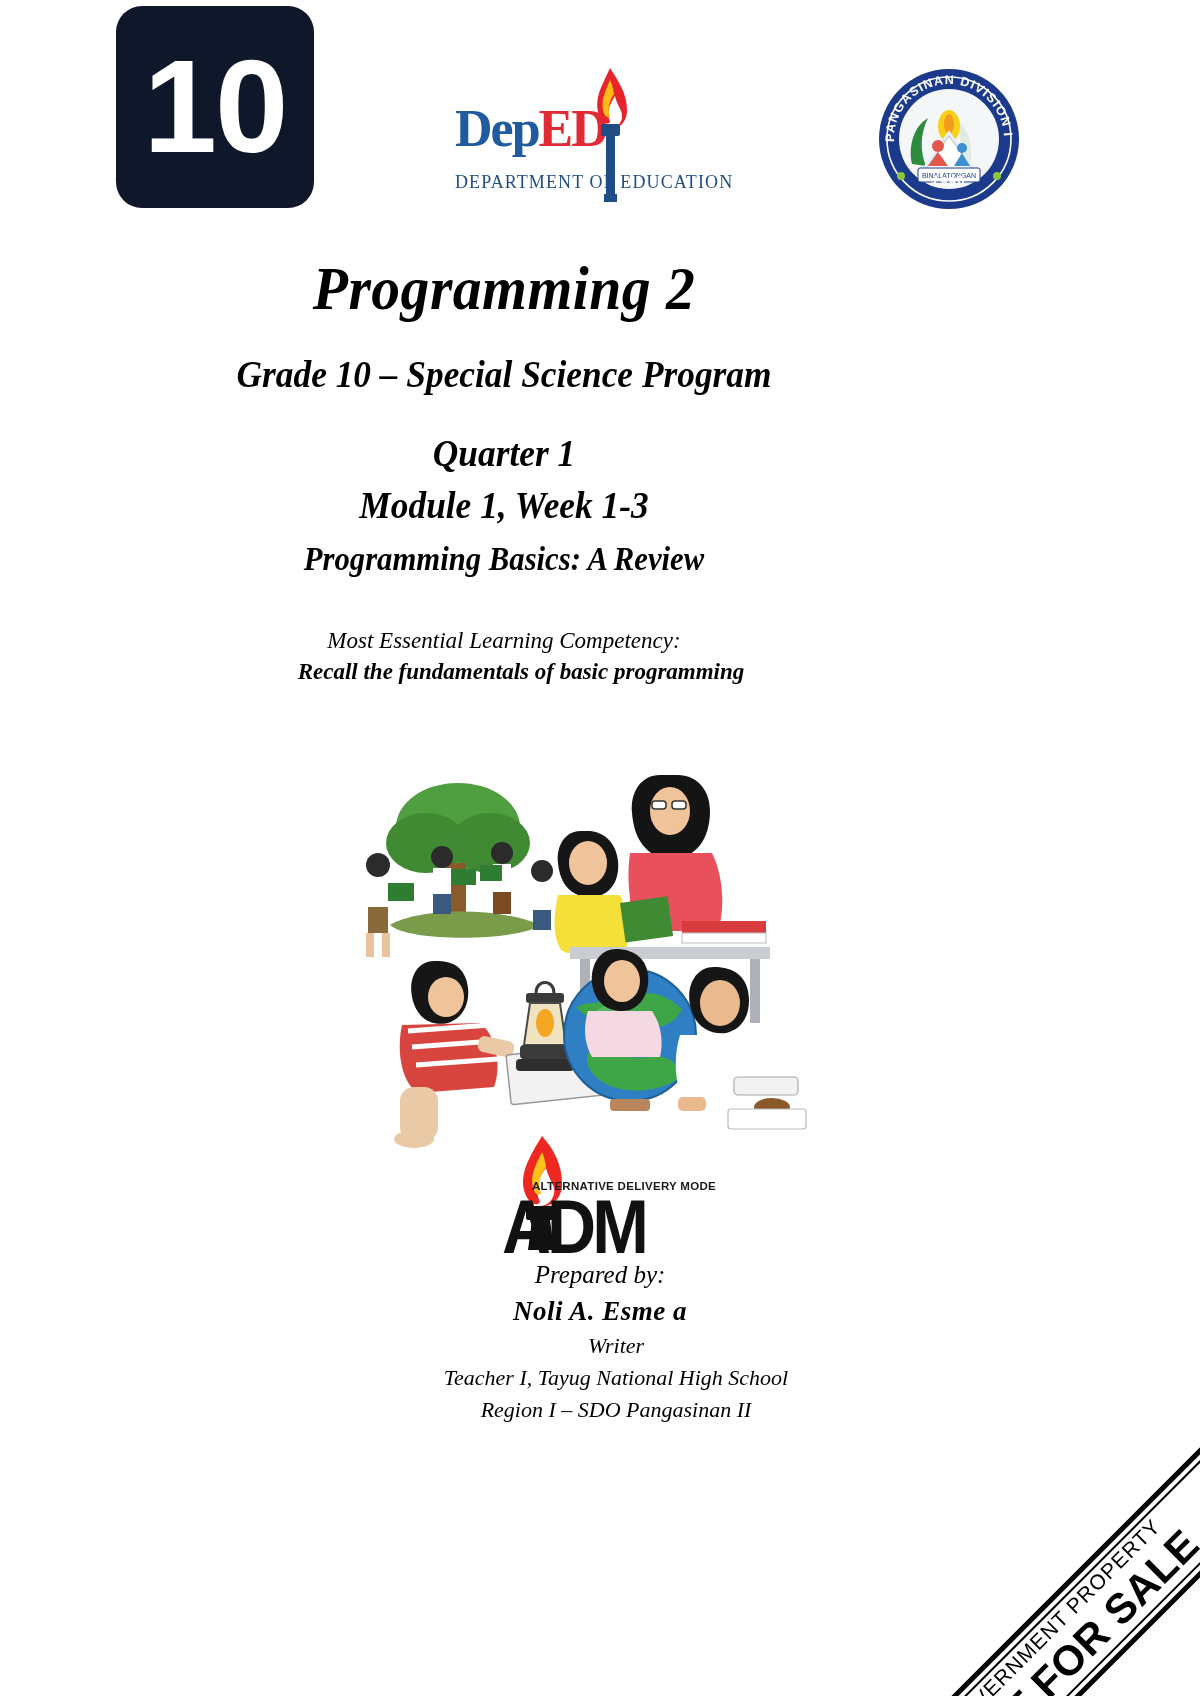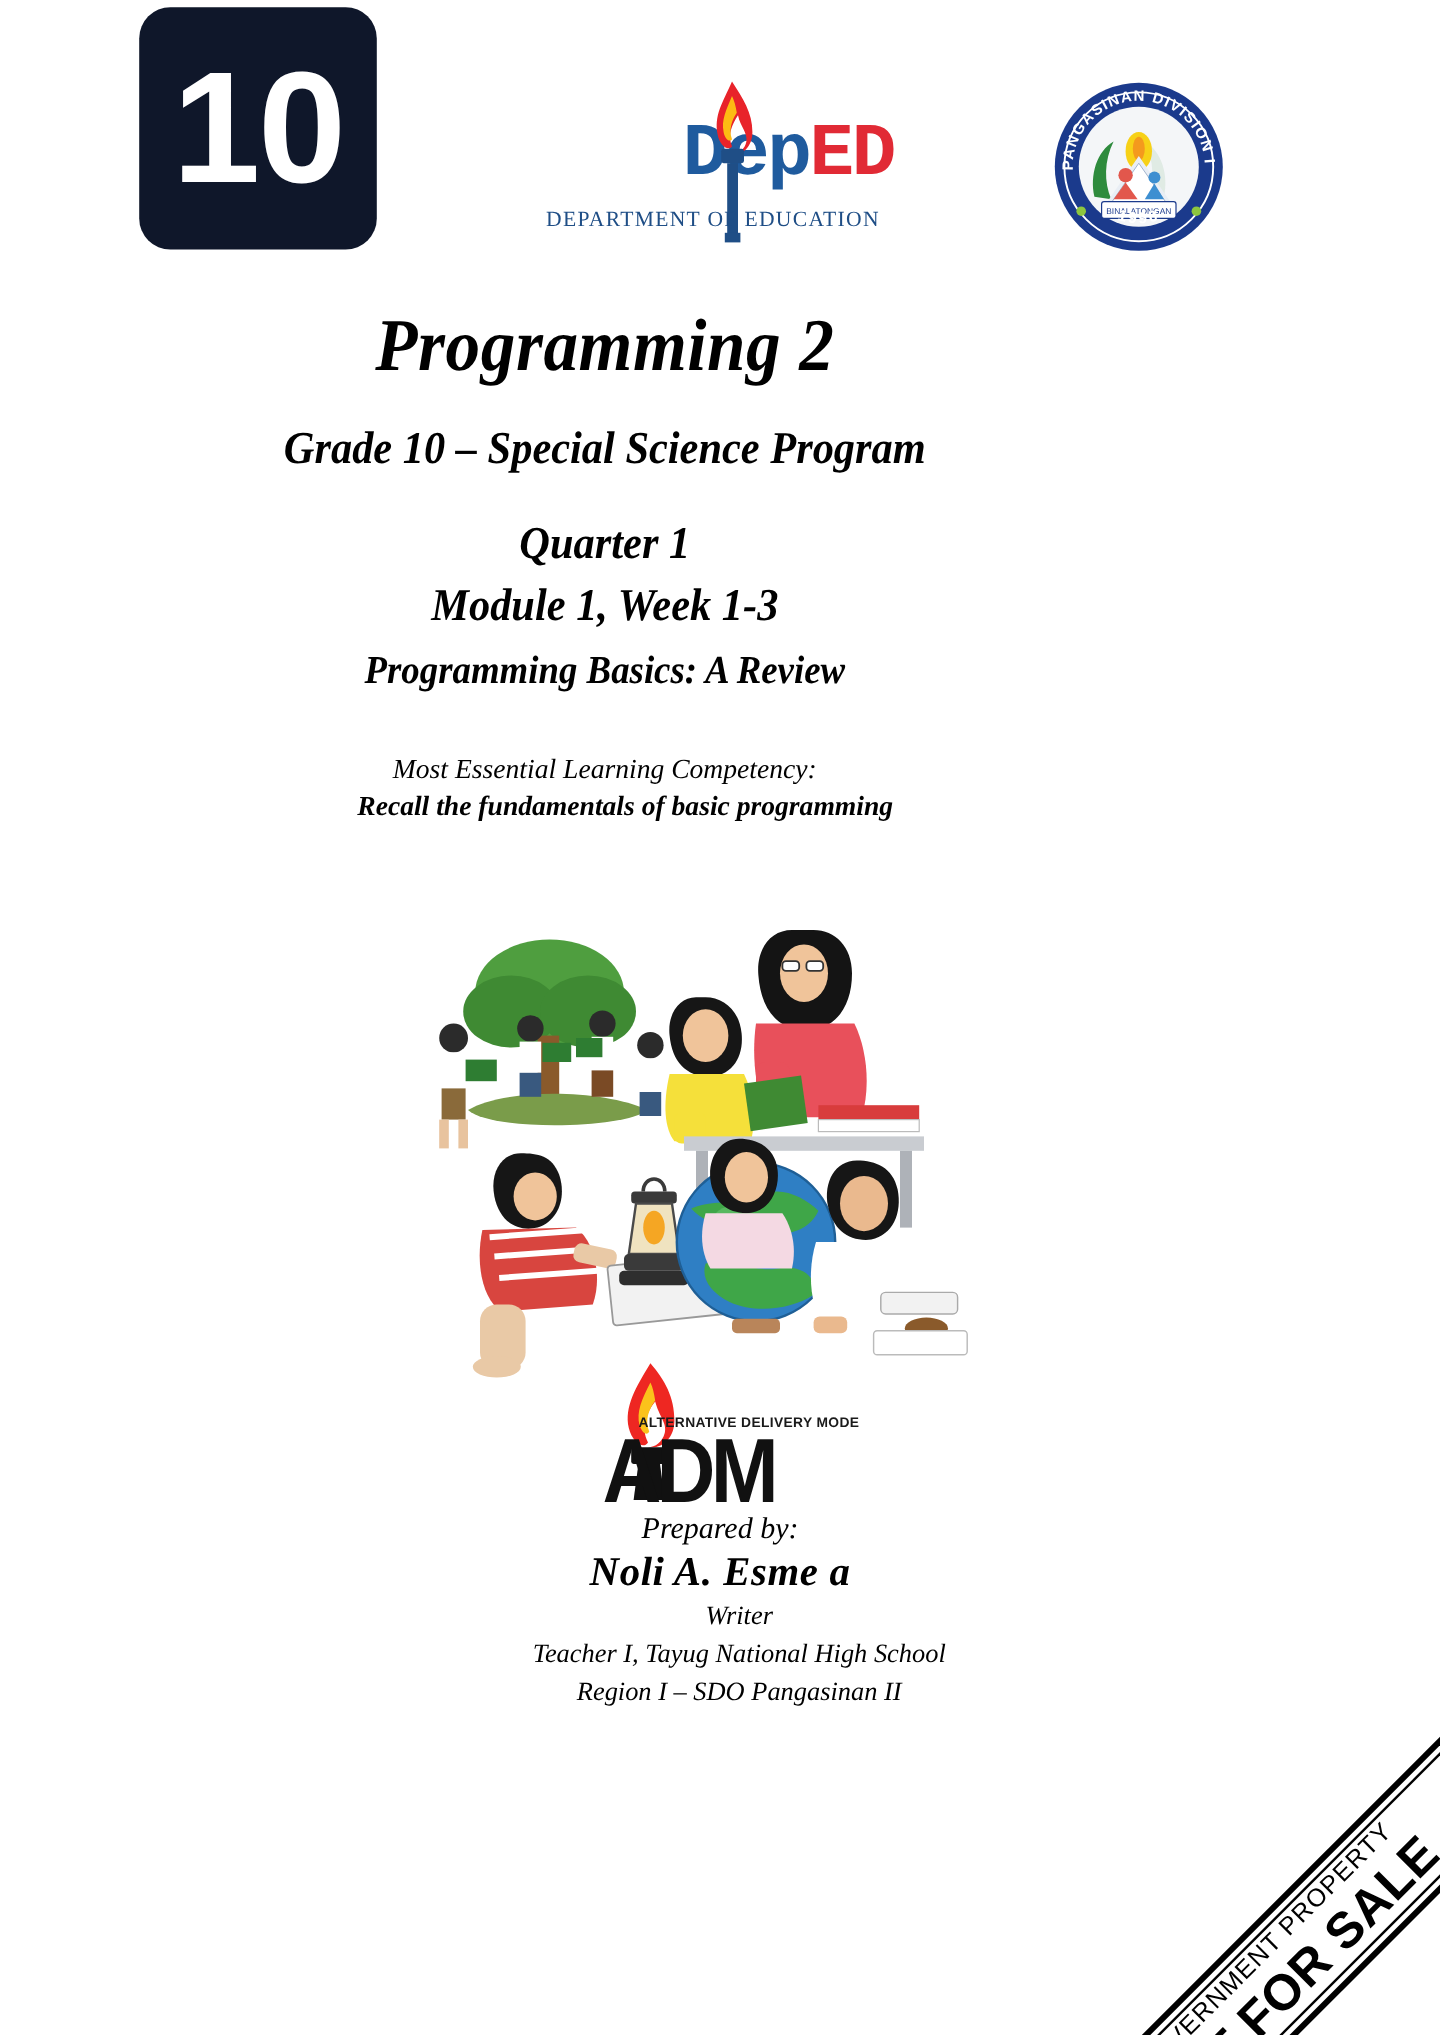--- a/index.html
+++ b/index.html
@@ -35,26 +35,26 @@
     letter-spacing: -2px;
   }
   
   .deped-logo {
     position: absolute; left: 455px; top: 72px;
     width: 290px; height: 140px;
   }
   .deped-word {
     position: absolute; left: 0; top: 18px;
     width: 290px; height: 78px;
-    font-family: Liberation Mono, monospace;
+    font-family: Liberation Serif, serif;
     font-weight: bold;
-    font-size: 62px;
+    font-size: 52px;
     line-height: 78px;
     letter-spacing: -2px;
-    text-align: right;
+    text-align: left;
     white-space: nowrap;
   }
   .deped-dep { color: #1f5b9e; }
   .deped-ed  { color: #e12a35; }
   .deped-sub {
     position: absolute; left: 0; top: 100px; width: 290px;
     font-family: "Liberation Serif", serif;
     font-size: 18px;
     letter-spacing: 1.1px;
     color: #1f4e86;
@@ -153,21 +153,21 @@
     text-align: center;
   }
   .prepared-label {
     font-family: "Liberation Serif", serif;
     font-style: italic;
     font-size: 25px; line-height: 34px;
   }
   .author-name {
     font-family: "Liberation Serif", serif;
     font-weight: bold; font-style: italic;
-    font-size: 34px; line-height: 38px;
+    font-size: 27px; line-height: 38px;
     letter-spacing: 0.5px;
   }
   .credit-line {
     font-family: "Liberation Serif", serif;
     font-style: italic;
     font-size: 22px; line-height: 32px; padding-left: 32px;
   }
   
   .corner-banner {
     position: absolute;

